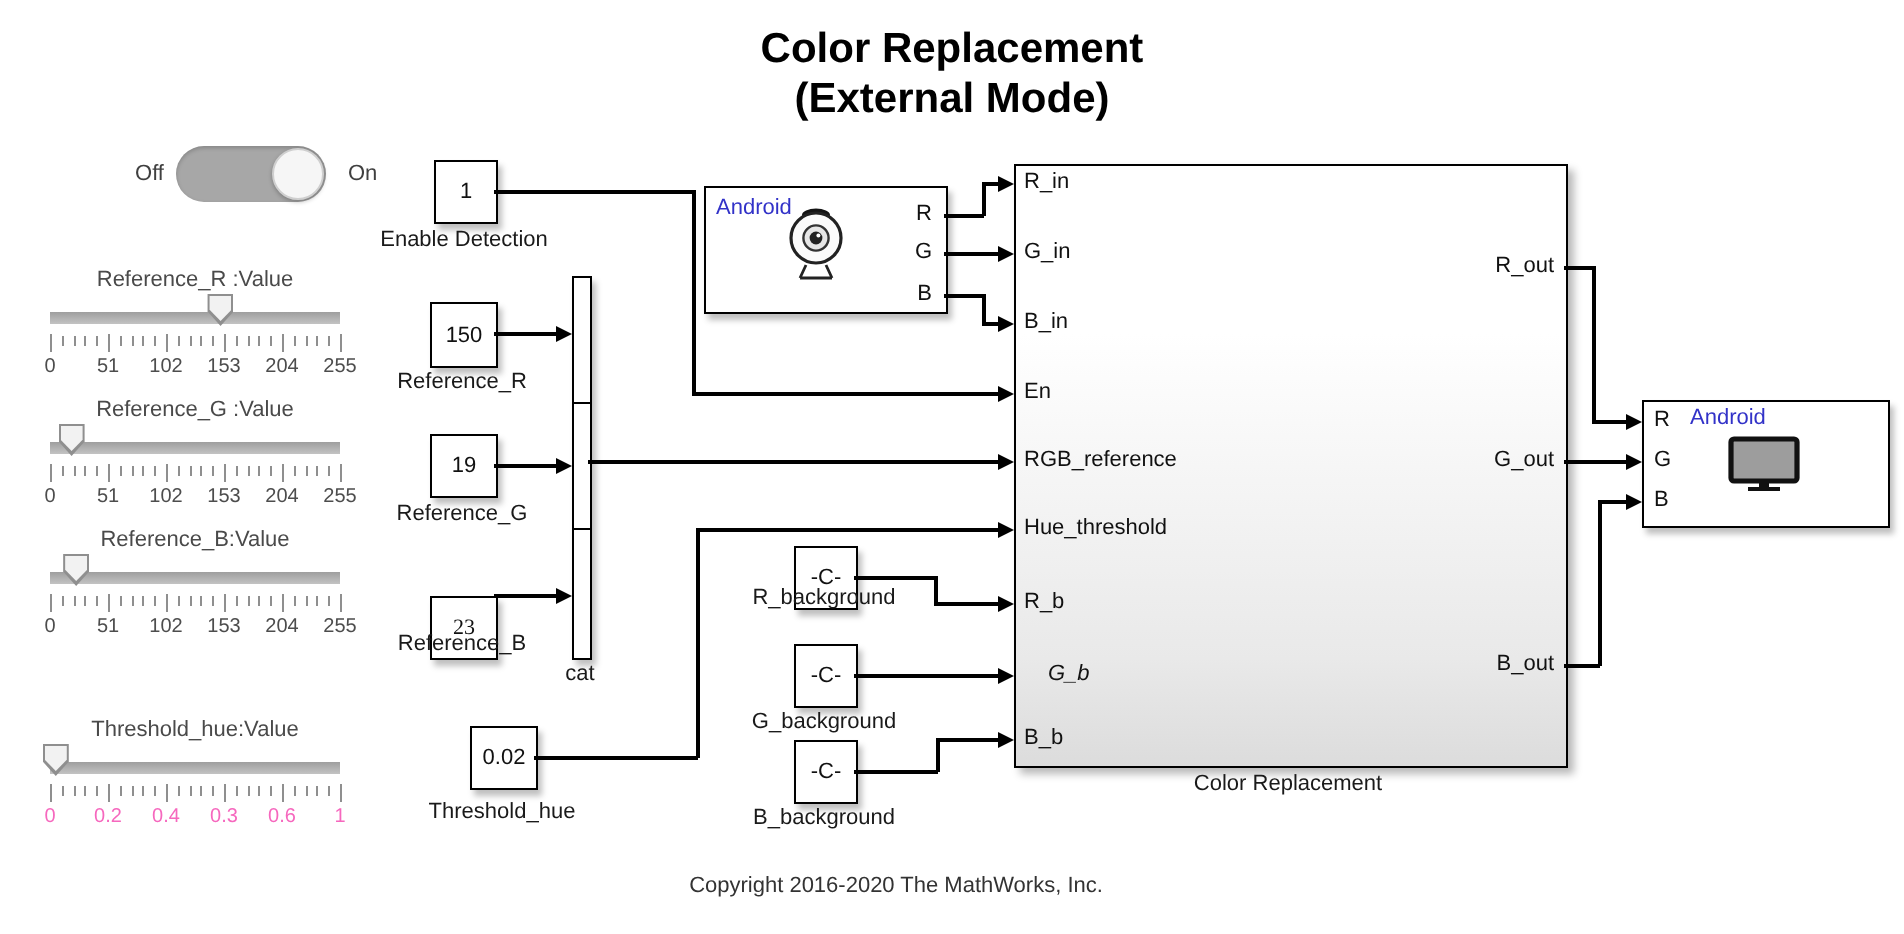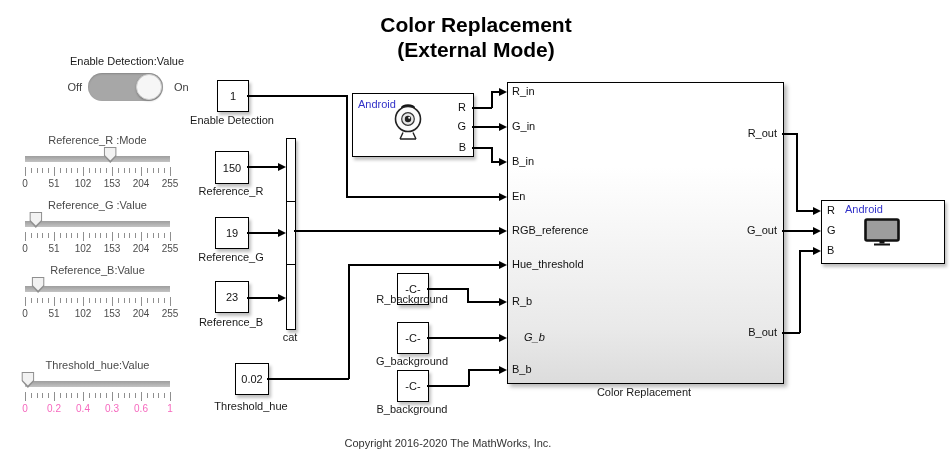--- a/index.html
+++ b/index.html
@@ -61,29 +61,28 @@
 </head>
 <body>
 
 <div id="canvas">
 
   <div class="title">
     <div>Color Replacement</div>
     <div>(External Mode)</div>
   </div>
 
-  <div class="blk-label" style="left:27px;top:55px;width:200px;">Enable Detection:Value</div>
   <div class="tog-side" style="left:41px;top:81px;width:41px;text-align:right;">Off</div>
   <div class="toggle-track">
     <div class="toggle-knob"></div>
   </div>
   <div class="tog-side" style="left:174px;top:81px;">On</div>
 
   <div class="slider" style="left:25px;top:134px;">
-    <div class="s-label">Reference_R :Mode</div>
+    <div class="s-label">Reference_R :Value</div>
     <div class="s-track"></div>
     <div class="s-thumb" style="left: 85.2941px;"></div>
     <div class="s-ticks">
         <div class="tick major" style="left: 0px;"></div>
         <div class="tick" style="left: 5.8px;"></div>
         <div class="tick" style="left: 11.6px;"></div>
         <div class="tick" style="left: 17.4px;"></div>
         <div class="tick" style="left: 23.2px;"></div>
         <div class="tick major" style="left: 29px;"></div>
         <div class="tick" style="left: 34.8px;"></div>
@@ -248,21 +247,21 @@
   <div class="blk" style="left:215px;top:151px;width:32px;height:31px;">
     <span>150</span>
   </div>
   <div class="blk-label" style="left:186px;top:185px;width:90px;">Reference_R</div>
 
   <div class="blk" style="left:215px;top:217px;width:32px;height:30px;">
     <span>19</span>
   </div>
   <div class="blk-label" style="left:186px;top:251px;width:90px;">Reference_G</div>
 
-  <div class="blk" style="left:215px;top:281px;width:32px;height:30px;">
+  <div class="blk" style="left:215px;top:298px;width:32px;height:30px;font-family:Liberation Serif, serif;">
     <span>23</span>
   </div>
   <div class="blk-label" style="left:186px;top:316px;width:90px;">Reference_B</div>
 
   <div class="blk" style="left:235px;top:363px;width:32px;height:30px;">
     <span>0.02</span>
   </div>
   <div class="blk-label" style="left:206px;top:400px;width:90px;">Threshold_hue</div>
 
   <div class="blk" style="left:286px;top:138px;width:8px;height:190px;border-width:1.5px;">

